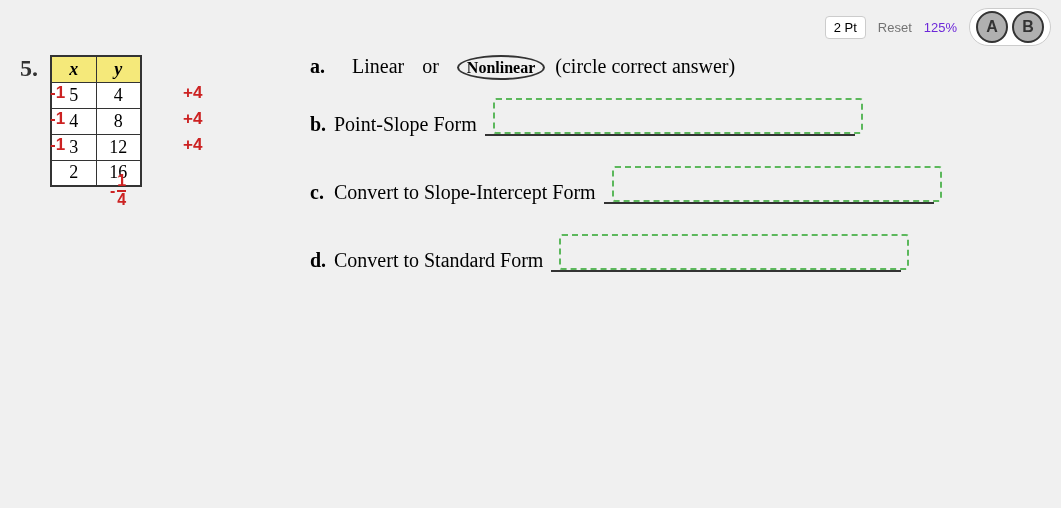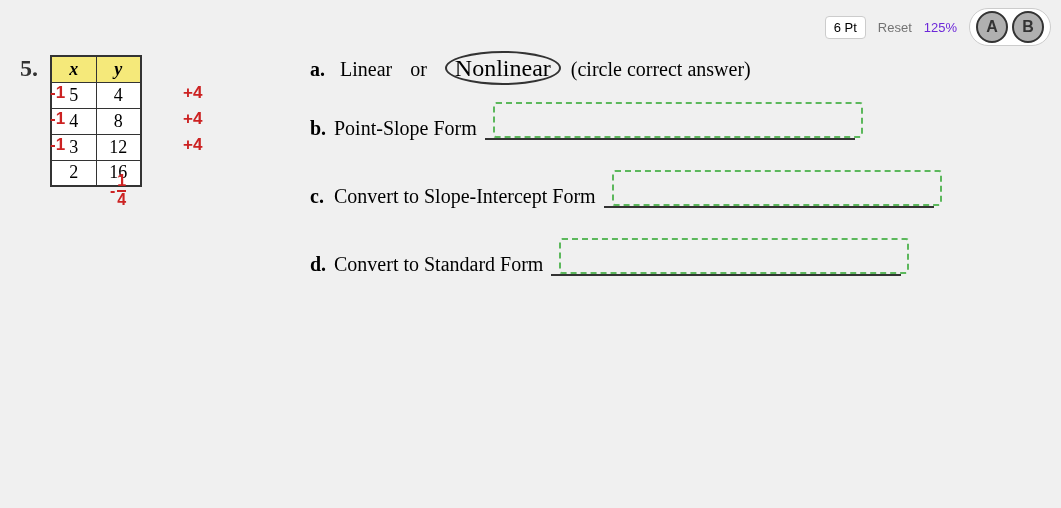--- a/index.html
+++ b/index.html
@@ -214,30 +214,31 @@
       min-width: 20px;
     }
 
     .part-text {
       font-size: 20px;
       text-align: right;
     }
 
     .linear-word {
       font-size: 20px;
+      margin-left: 12px;
     }
 
     .or-word {
       font-size: 20px;
       margin: 0 8px;
     }
 
     .nonlinear-word {
-      font-size: 24px;
-      font-weight: normal;
+      font-size: 16px;
+      font-weight: bold;
     }
 
     .correct-note {
       font-size: 20px;
     }
 
     
     .answer-box {
       border: 2px dashed #5cb85c;
       border-radius: 3px;
@@ -248,21 +249,21 @@
       margin-left: 8px;
       background: transparent;
     }
   </style>
 </head>
 <body>
 
 <div class="page">
 
   <div class="top-bar">
-    <div class="pt-badge">6 Pt</div>
+    <div class="pt-badge">2 Pt</div>
     <span class="reset-label">Reset</span>
     <span class="pct-label">125%</span>
     <div class="ab-buttons">
       <div class="circle-btn active">A</div>
       <div class="circle-btn">B</div>
     </div>
   </div>
 
   <div class="main-content">
 

